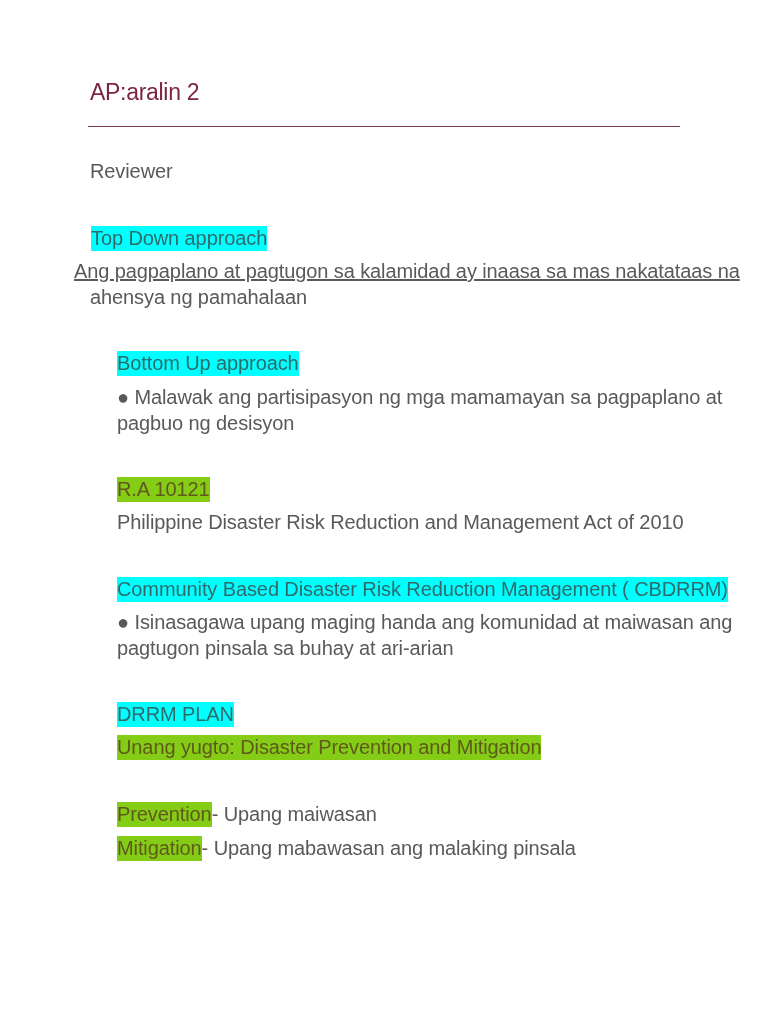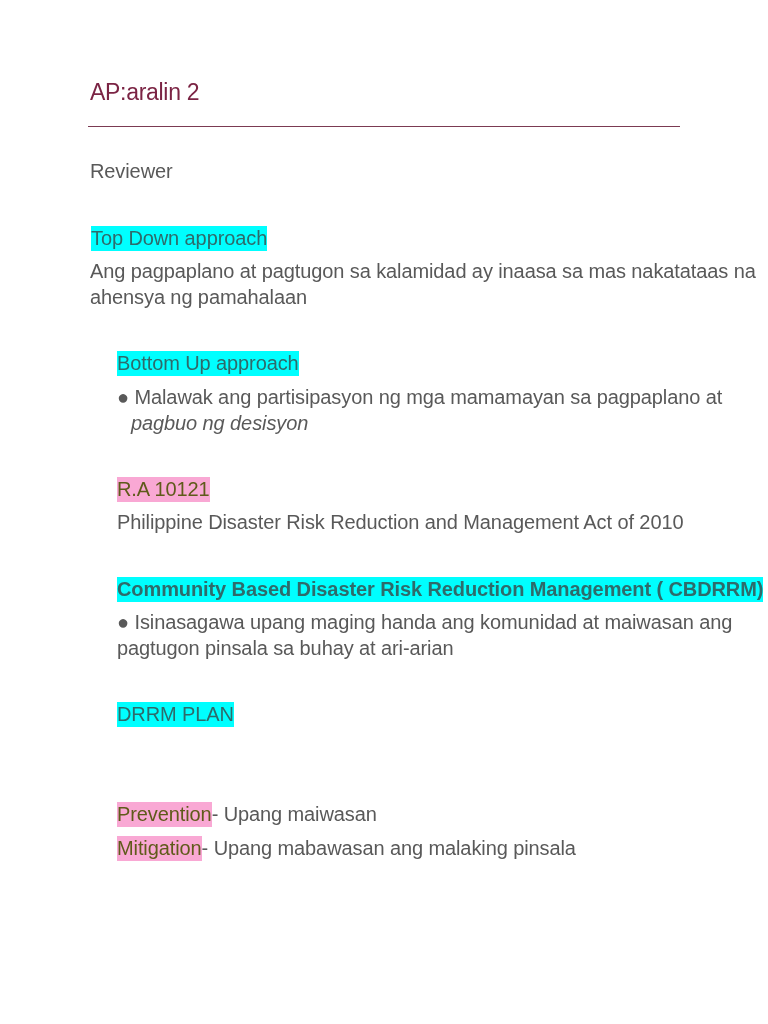--- a/index.html
+++ b/index.html
@@ -49,60 +49,63 @@
       white-space: nowrap;
       color: #595959;
       letter-spacing: -0.1px;
     }
     .hl-cyan {
       background: #00ffff;
       color: #2e6b6b;
       padding: 1px 0 2px 0;
     }
     .hl-yellow {
-      background: #f9a8d4;
+      background: #84cc16;
       color: #5f5a1a;
       padding: 1px 0 2px 0;
     }
   </style>
 </head>
 <body>
 
 <div class="page">
 
   <h1 class="title">AP:aralin 2</h1>
   <div class="rule"></div>
 
   <div class="line" style="left:90px; top:158px;">Reviewer</div>
 
   <div class="line" style="left:76px; top:225px;margin-left:15px;">
     <span class="hl-cyan">Top Down approach</span>
   </div>
-  <div class="line" style="left:90px; top:258px;">Ang pagpaplano at pagtugon sa kalamidad ay inaasa sa mas nakatataas na</div>
+  <div class="line" style="left:74px; top:258px;text-decoration:underline;">Ang pagpaplano at pagtugon sa kalamidad ay inaasa sa mas nakatataas na</div>
   <div class="line" style="left:90px; top:284px;text-align:center;">ahensya ng pamahalaan</div>
 
   <div class="line" style="left:117px; top:350px;">
     <span class="hl-cyan">Bottom Up approach</span>
   </div>
   <div class="line" style="left:117px; top:384px;">● Malawak ang partisipasyon ng mga mamamayan sa pagpaplano at</div>
-  <div class="line" style="left:131px; top:410px;font-style:italic;">pagbuo ng desisyon</div>
+  <div class="line" style="left:117px; top:410px;">pagbuo ng desisyon</div>
 
   <div class="line" style="left:117px; top:476px;">
     <span class="hl-yellow">R.A 10121</span>
   </div>
   <div class="line" style="left:117px; top:509px;">Philippine Disaster Risk Reduction and Management Act of 2010</div>
 
-  <div class="line" style="left:117px; top:576px;font-weight:bold;">
+  <div class="line" style="left:117px; top:576px;">
     <span class="hl-cyan">Community Based Disaster Risk Reduction Management ( CBDRRM)</span>
   </div>
   <div class="line" style="left:117px; top:609px;">● Isinasagawa upang maging handa ang komunidad at maiwasan ang</div>
   <div class="line" style="left:117px; top:635px;">pagtugon pinsala sa buhay at ari-arian</div>
 
   <div class="line" style="left:117px; top:701px;">
     <span class="hl-cyan">DRRM PLAN</span>
+  </div>
+  <div class="line" style="left:117px; top:734px;">
+    <span class="hl-yellow">Unang yugto: Disaster Prevention and Mitigation</span>
   </div>
   <div class="line" style="left:117px; top:801px;">
     <span class="hl-yellow">Prevention</span><span>- Upang maiwasan</span>
   </div>
   <div class="line" style="left:117px; top:835px;">
     <span class="hl-yellow">Mitigation</span><span>- Upang mabawasan ang malaking pinsala</span>
   </div>
 
 </div>
 

